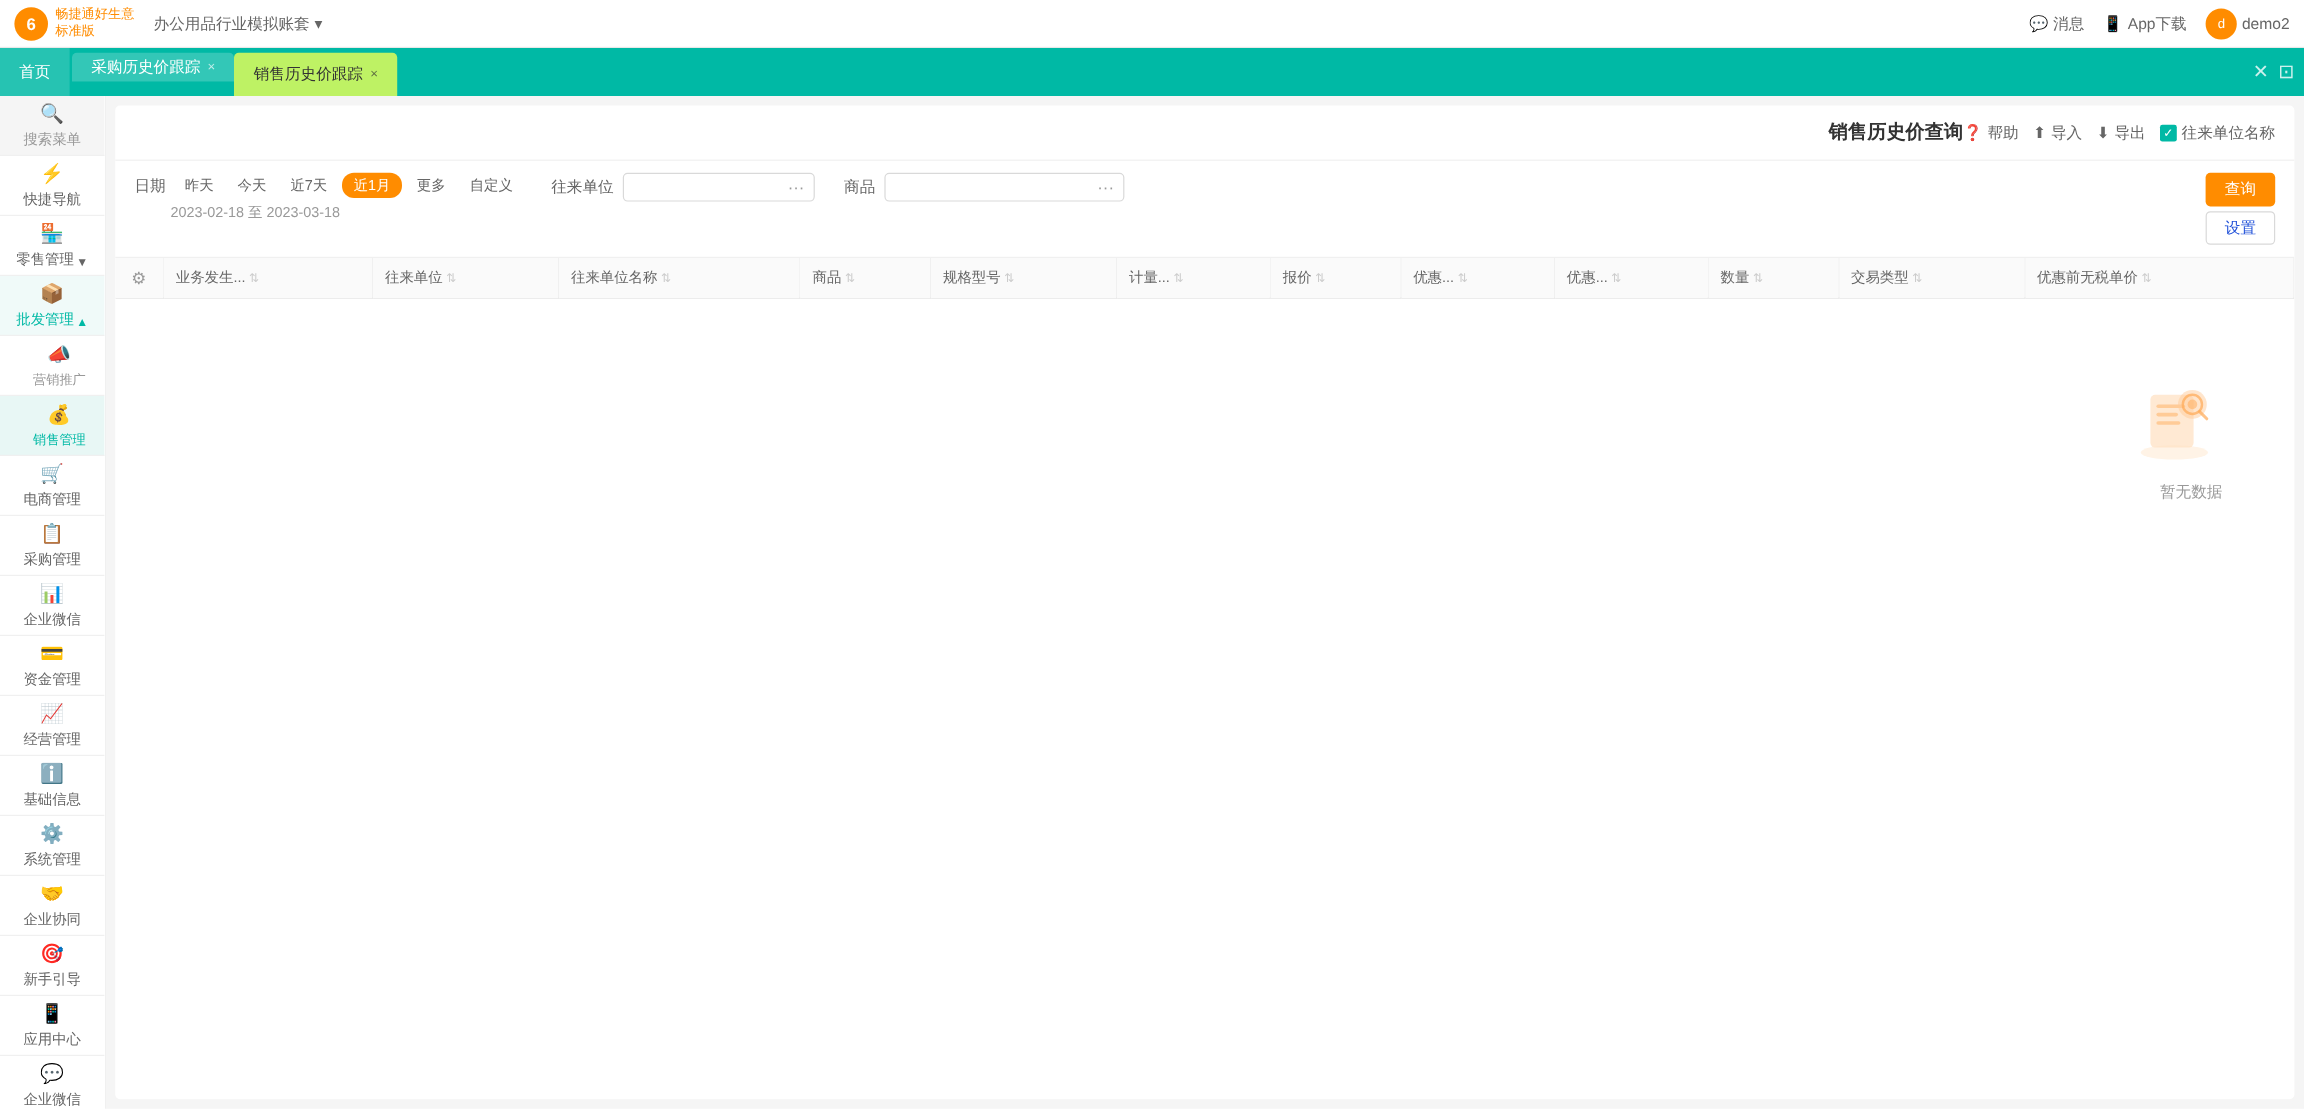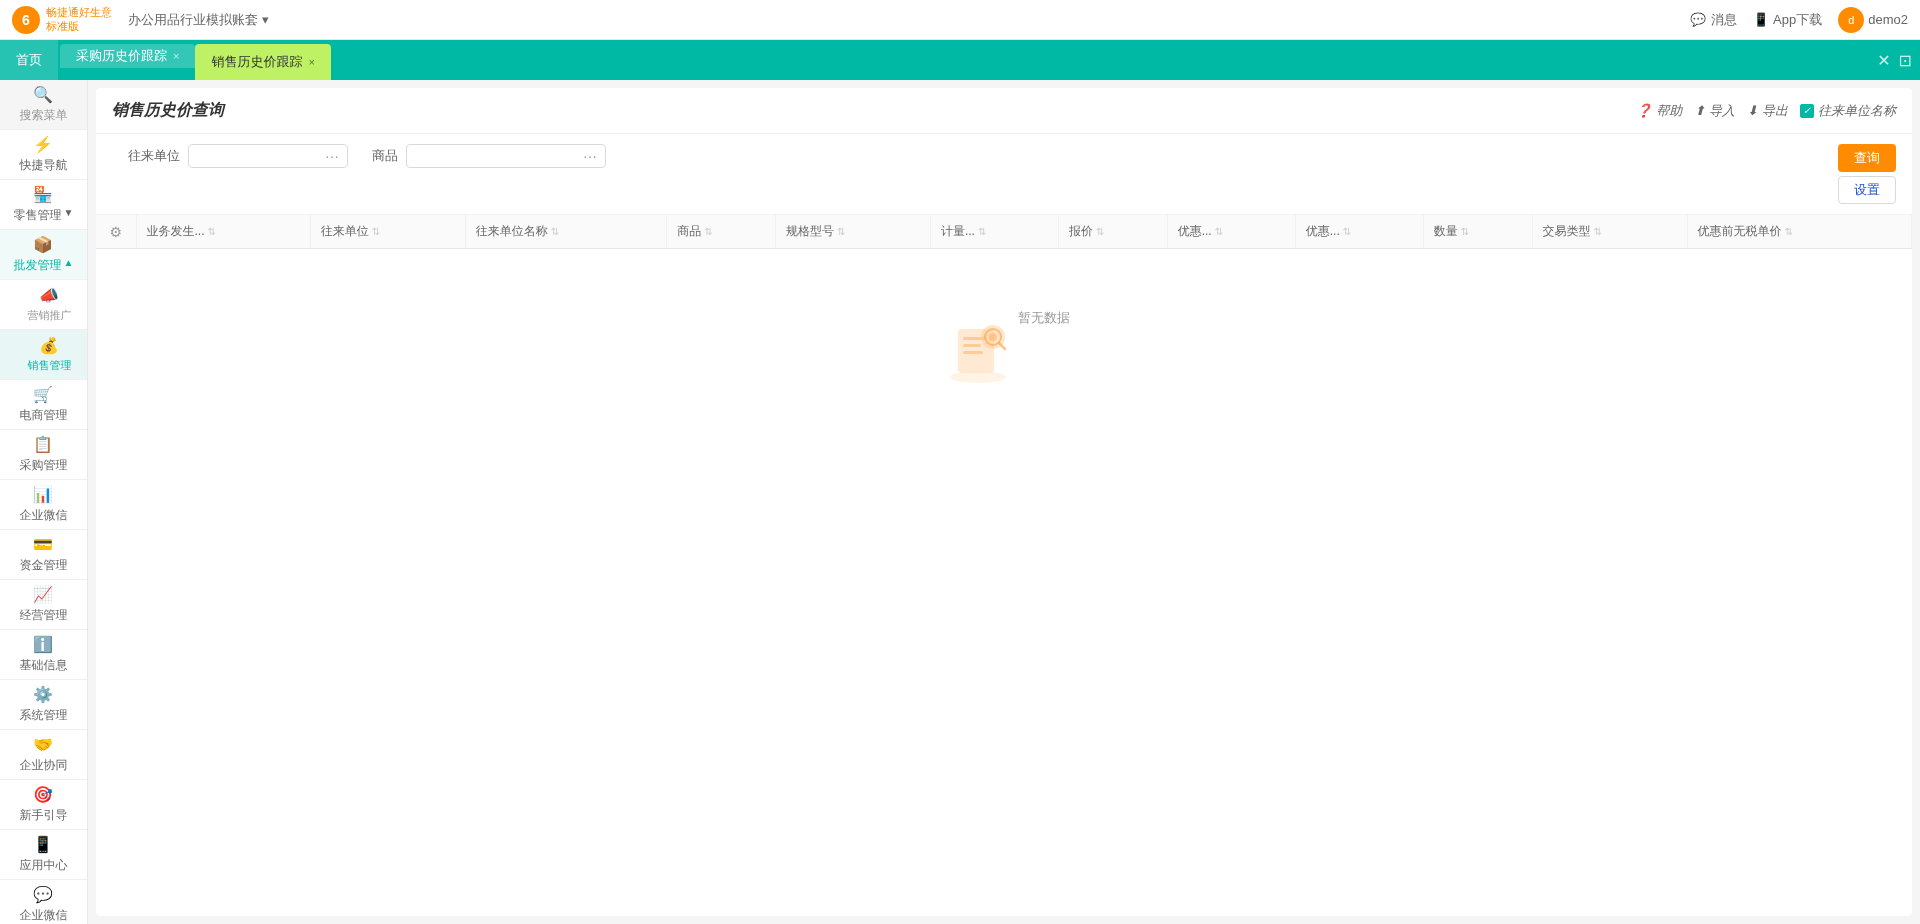--- a/index.html
+++ b/index.html
@@ -27,31 +27,31 @@
     .tab-bar-btn { color: rgba(255,255,255,0.8); cursor: pointer; font-size: 16px; }
 
     
     .main-layout { display: flex; flex: 1; overflow: hidden; }
 
     
     .sidebar { width: 88px; background: #fff; border-right: 1px solid #e8e8e8; display: flex; flex-direction: column; overflow-y: auto; flex-shrink: 0; }
     .sidebar-item { display: flex; flex-direction: column; align-items: center; justify-content: center; padding: 10px 4px; cursor: pointer; color: #666; font-size: 12px; gap: 3px; border-bottom: 1px solid #f0f0f0; min-height: 50px; }
     .sidebar-item.active { background: #f0faf9; color: #00b9a5; }
     .sidebar-item-icon { font-size: 16px; }
-    .sidebar-item-with-arrow { display: flex; align-items: flex-start; gap: 2px; }
+    .sidebar-item-with-arrow { display: flex; align-items: flex-end; gap: 2px; }
     .search-menu { background: #f5f5f5; color: #999; }
 
     
     .content-area { flex: 1; display: flex; flex-direction: column; overflow: hidden; background: #f5f5f5; padding: 8px; }
 
     
     .page-card { background: white; border-radius: 4px; flex: 1; display: flex; flex-direction: column; overflow: hidden; }
 
     
-    .page-header { display: flex; align-items: center; justify-content: space-between; padding: 12px 16px; border-bottom: 1px solid #f0f0f0; font-style: italic; }
+    .page-header { display: flex; align-items: center; justify-content: flex-end; padding: 12px 16px; border-bottom: 1px solid #f0f0f0; }
     .page-title { font-size: 16px; font-weight: bold; color: #333; }
     .page-header-actions { display: flex; align-items: center; gap: 12px; color: #666; font-size: 13px; }
     .page-header-action { display: flex; align-items: center; gap: 4px; cursor: pointer; }
     .checkbox-item { display: flex; align-items: center; gap: 4px; }
     .checkbox-teal { width: 14px; height: 14px; background: #00b9a5; border-radius: 2px; display: flex; align-items: center; justify-content: center; color: white; font-size: 10px; }
 
     
     .filter-bar { display: flex; align-items: flex-start; padding: 10px 16px; border-bottom: 1px solid #f0f0f0; flex-wrap: wrap; gap: 8px; }
     .filter-label { color: #666; font-size: 13px; white-space: nowrap; }
     .date-tabs { display: flex; align-items: center; gap: 4px; }
@@ -67,21 +67,21 @@
     
     .table-container { flex: 1; overflow: auto; }
     .data-table { width: 100%; border-collapse: collapse; font-size: 12px; }
     .data-table th { background: #fafafa; border-bottom: 1px solid #e8e8e8; border-right: 1px solid #f0f0f0; padding: 8px 10px; text-align: left; color: #666; font-weight: normal; white-space: nowrap; position: sticky; top: 0; z-index: 1; }
     .data-table th:first-child { width: 40px; text-align: center; }
     .table-col-header { display: flex; align-items: center; gap: 3px; cursor: pointer; }
     .sort-icon { color: #ccc; font-size: 10px; }
     .gear-th { color: #999; font-size: 14px; cursor: pointer; }
 
     
-    .empty-state { display: flex; align-items: flex-start; justify-content: center; flex: 1; padding: 60px; }
+    .empty-state { display: flex; flex-direction: column; align-items: flex-end; justify-content: center; flex: 1; padding: 60px; }
     .empty-icon { width: 80px; height: 80px; position: relative; margin-bottom: 12px; }
     .empty-text { color: #999; font-size: 13px; }
 
     
     ::-webkit-scrollbar { width: 6px; height: 6px; }
     ::-webkit-scrollbar-track { background: #f1f1f1; }
     ::-webkit-scrollbar-thumb { background: #ccc; border-radius: 3px; }
   </style>
 </head>
 <body>
@@ -235,20 +235,36 @@
             <span>导出</span>
           </div>
           <div class="checkbox-item">
             <div class="checkbox-teal">✓</div>
             <span>往来单位名称</span>
           </div>
         </div>
       </div>
 
       <div class="filter-bar">
+        <div style="display:flex; align-items:flex-start; flex-direction:column; gap:4px;">
+          <div style="display:flex; align-items:center; gap:8px;">
+            <span class="filter-label">日期</span>
+            <div class="date-tabs">
+              <span class="date-tab">昨天</span>
+              <span class="date-tab">今天</span>
+              <span class="date-tab">近7天</span>
+              <span class="date-tab active">近1月</span>
+              <span class="date-tab">更多</span>
+              <span class="date-tab">自定义</span>
+            </div>
+          </div>
+          <div style="display:flex; align-items:center; padding-left:26px;">
+            <span class="date-range">2023-02-18 至 2023-03-18</span>
+          </div>
+        </div>
 
         <div style="display:flex; align-items:center; gap:8px; margin-left:16px;">
           <span class="filter-label">往来单位</span>
           <div class="filter-input" style="min-width:160px;">
             <span class="filter-input-text"></span>
             <span class="filter-input-dots">···</span>
           </div>
         </div>
 
         <div style="display:flex; align-items:center; gap:8px; margin-left:16px;">

